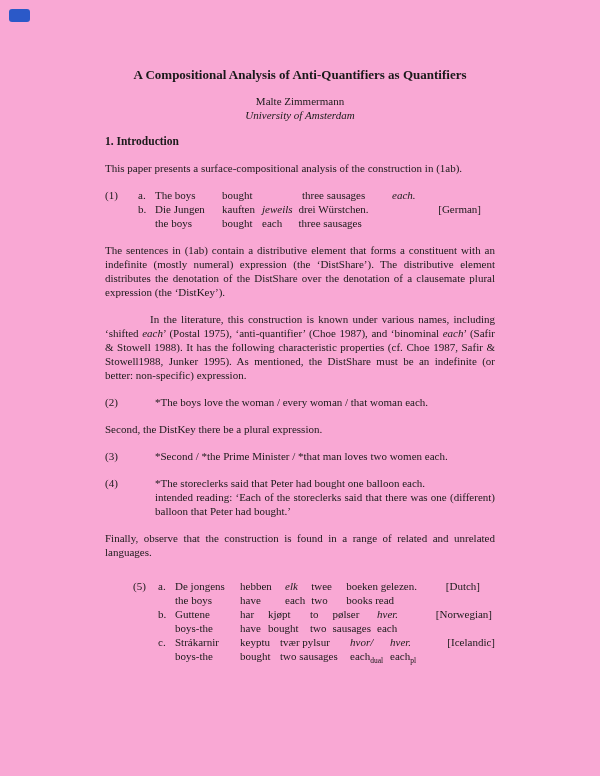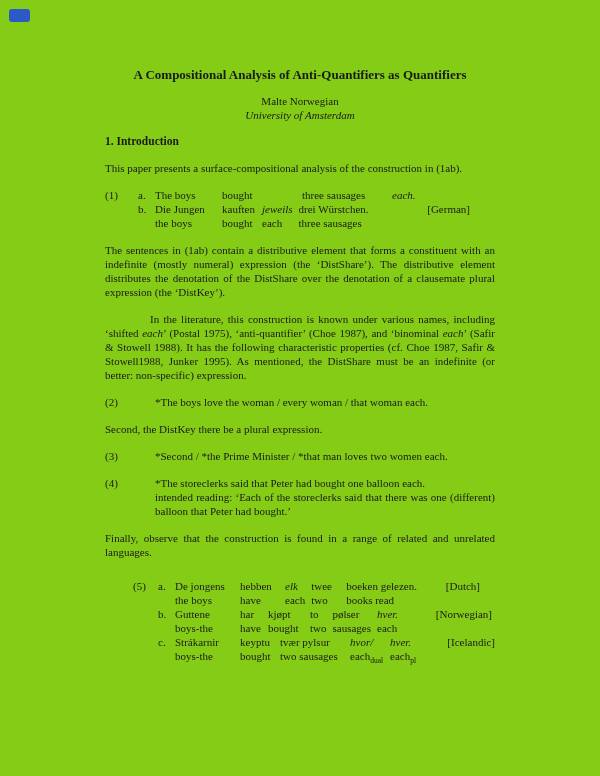--- a/index.html
+++ b/index.html
@@ -5,21 +5,21 @@
   * { margin:0; padding:0; box-sizing:border-box; }
   html, body { width:600px; height:776px; }
   body {
     font-family:"Liberation Serif", serif;
     font-size:11px;
     line-height:14px;
     color:#1a1a1a;
     background:#ffffff;
     position:relative;
   }
-  .page { position:absolute; inset:0; background:#84cc16; padding:68px 105px 0 105px; overflow:hidden; }
+  .page { position:absolute; inset:0; background:#f9a8d4; padding:68px 105px 0 105px; overflow:hidden; }
   .corner-badge { position:absolute; left:9px; top:9px; width:21px; height:13px; background:#2b59c8; border-radius:3px; }
   .title { font-size:13px; font-weight:bold; text-align:center; margin-bottom:12px; }
   .author { text-align:center; }
   .affil  { text-align:center; font-style:italic; }
   .heading { font-size:11.5px; font-weight:bold; margin-top:12px; }
   .para  { margin-top:13px;font-family:Liberation Serif, serif; }
   .just  { text-align:justify; }
   .indent { text-indent:45px; }
   .it { font-style:italic; }
 
@@ -34,33 +34,33 @@
   .w { display:inline-block; vertical-align:top; }
   .w67 { width:67px; } .w80 { width:80px; } .w90 { width:90px; }
 
   .pair { display:inline-block; vertical-align:top; padding-right:6px; }
   .top, .bot { display:block; }
   .cw20{min-width:20px} .cw25{min-width:25px} .cw28{min-width:28px} .cw32{min-width:32px}
   .cw35{min-width:35px} .cw40{min-width:40px} .cw42{min-width:42px} .cw45{min-width:45px}
   .cw65{min-width:65px} .cw67{min-width:67px} .cw70{min-width:70px}
 
   .lang { position:absolute; top:0; }
-  .r0{right:0} .r3{right:3px} .r15{right:15px} .r25{right:25px}
+  .r0{right:0} .r3{right:3px} .r15{right:15px} .r25{right:14px}
 
   .mt20 { margin-top:20px; }
   sub { font-size:7.5px; }
 </style>
 </head>
 <body>
 
 <div class="page">
   <div class="corner-badge"></div>
 
   <h1 class="title">A Compositional Analysis of Anti-Quantifiers as Quantifiers</h1>
-  <div class="author">Malte Norwegian</div>
+  <div class="author">Malte Zimmermann</div>
   <div class="affil">University of Amsterdam</div>
 
   <h2 class="heading">1. Introduction</h2>
 
   <p class="para">This paper presents a surface-compositional analysis of the construction in (1ab).</p>
 
   <div class="ex exw50">
     <span class="num">(1)</span>
     <div class="exrow"><span class="letter">a.</span><span class="w w67">The boys</span><span class="w w80">bought</span><span class="w w90">three sausages</span><span class="w it">each.</span></div>
     <div class="exrow"><span class="letter">b.</span><span class="pair cw67"><span class="top">Die Jungen</span><span class="bot">the boys</span></span><span class="pair cw40"><span class="top">kauften</span><span class="bot">bought</span></span><span class="pair cw32"><span class="top it">jeweils</span><span class="bot">each</span></span><span class="pair"><span class="top">drei Würstchen.</span><span class="bot">three sausages</span></span><span class="lang r25">[German]</span></div>

